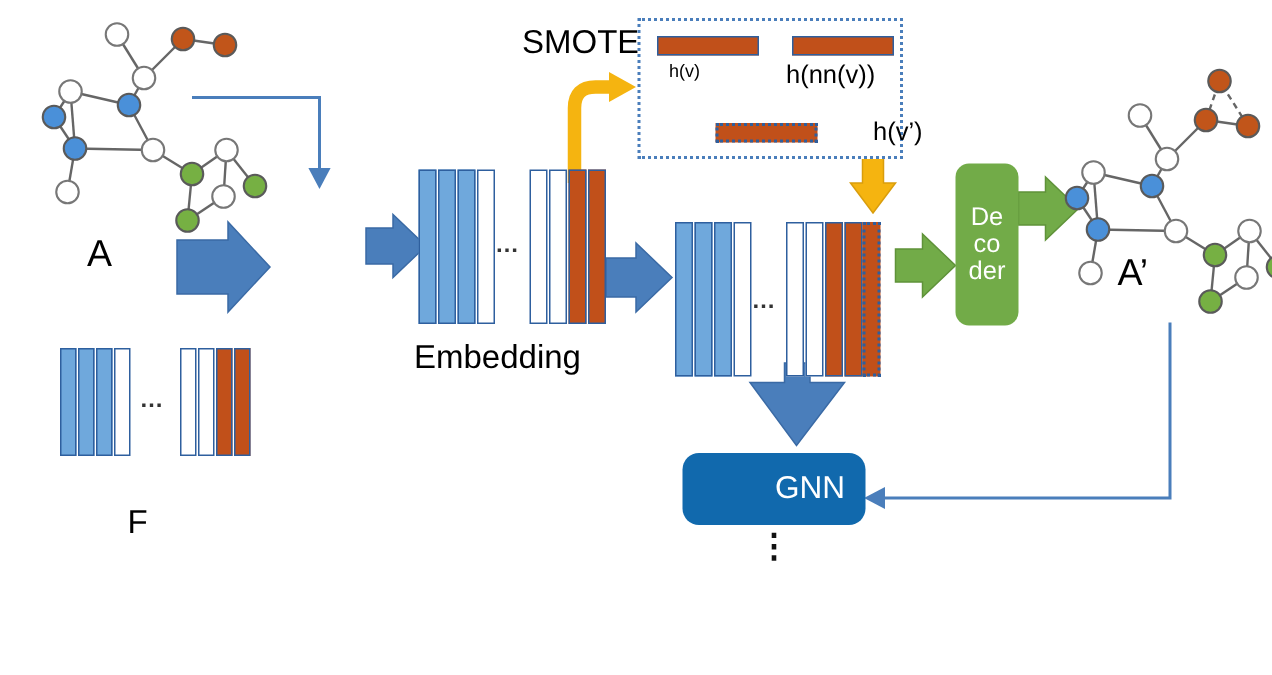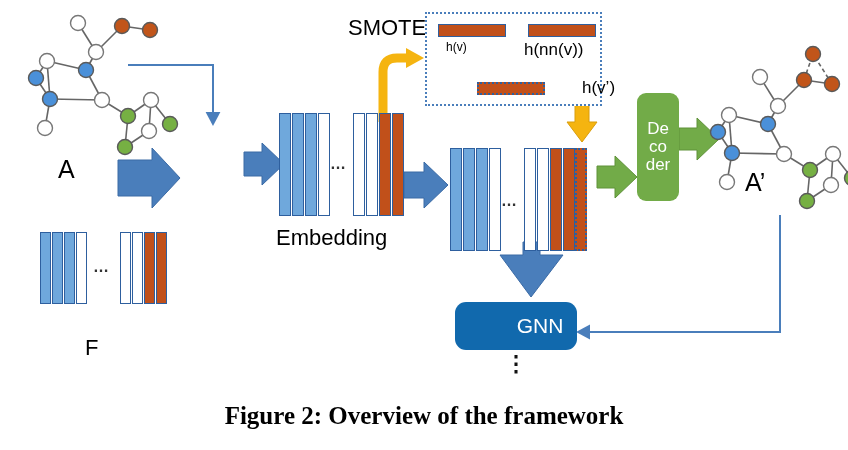--- a/index.html
+++ b/index.html
@@ -20,21 +20,21 @@
   .bar.orange{background:#c1501a;}
   .bar.dashed{background:#c1501a;border:2px dotted #2e5f9e;}
 
   .dots3{position:absolute;color:#333;font-weight:bold;letter-spacing:2px;}
 
   
   .procbox{position:absolute;box-sizing:border-box;display:flex;
     align-items:center;justify-content:center;text-align:center;
     color:#fff;line-height:1.05;}
   .procbox.blue{background:#1169ad;border-radius:11px;}
-  .procbox.green{background:#72ab48;border-radius:9px;}
+  .procbox.green{background:#72ab48;border-radius:9px;margin-top:16px;}
 
   
   .smotebox{position:absolute;box-sizing:border-box;border:2px dotted #4a7ebb;background:#fff;}
   .hbar{position:absolute;box-sizing:border-box;background:#c1501a;border:1px solid #2e5f9e;}
   .hbar.dotted{border:2px dotted #2e5f9e;}
 
   .caption{position:absolute;width:848px;text-align:center;
     font-family:"Liberation Serif",serif;font-weight:bold;color:#000;}
 
   .vdots{position:absolute;color:#111;font-weight:bold;line-height:0.55;text-align:center;}
@@ -244,15 +244,14 @@
         <circle cx="107" cy="139" r="7.5" fill="#76b043" stroke="#5a5a5a" stroke-width="1.4"></circle>
       </svg>
   </div>
   <div class="lbl" style="left:745px;top:168px;font-size:25px;">A’</div>
 
   <div class="procbox blue" style="left:455px;top:302px;width:122px;height:48px;font-size:21px;padding-left:48px;">
     <span>GNN</span>
   </div>
   <div class="vdots" style="left:495px;top:358px;width:42px;font-size:22px;">⋮</div>
 
-  <div class="caption" style="left:0;top:402px;font-size:25px;">Figure 2: Overview of the framework</div>
 
 </div>
 
 </body></html>

